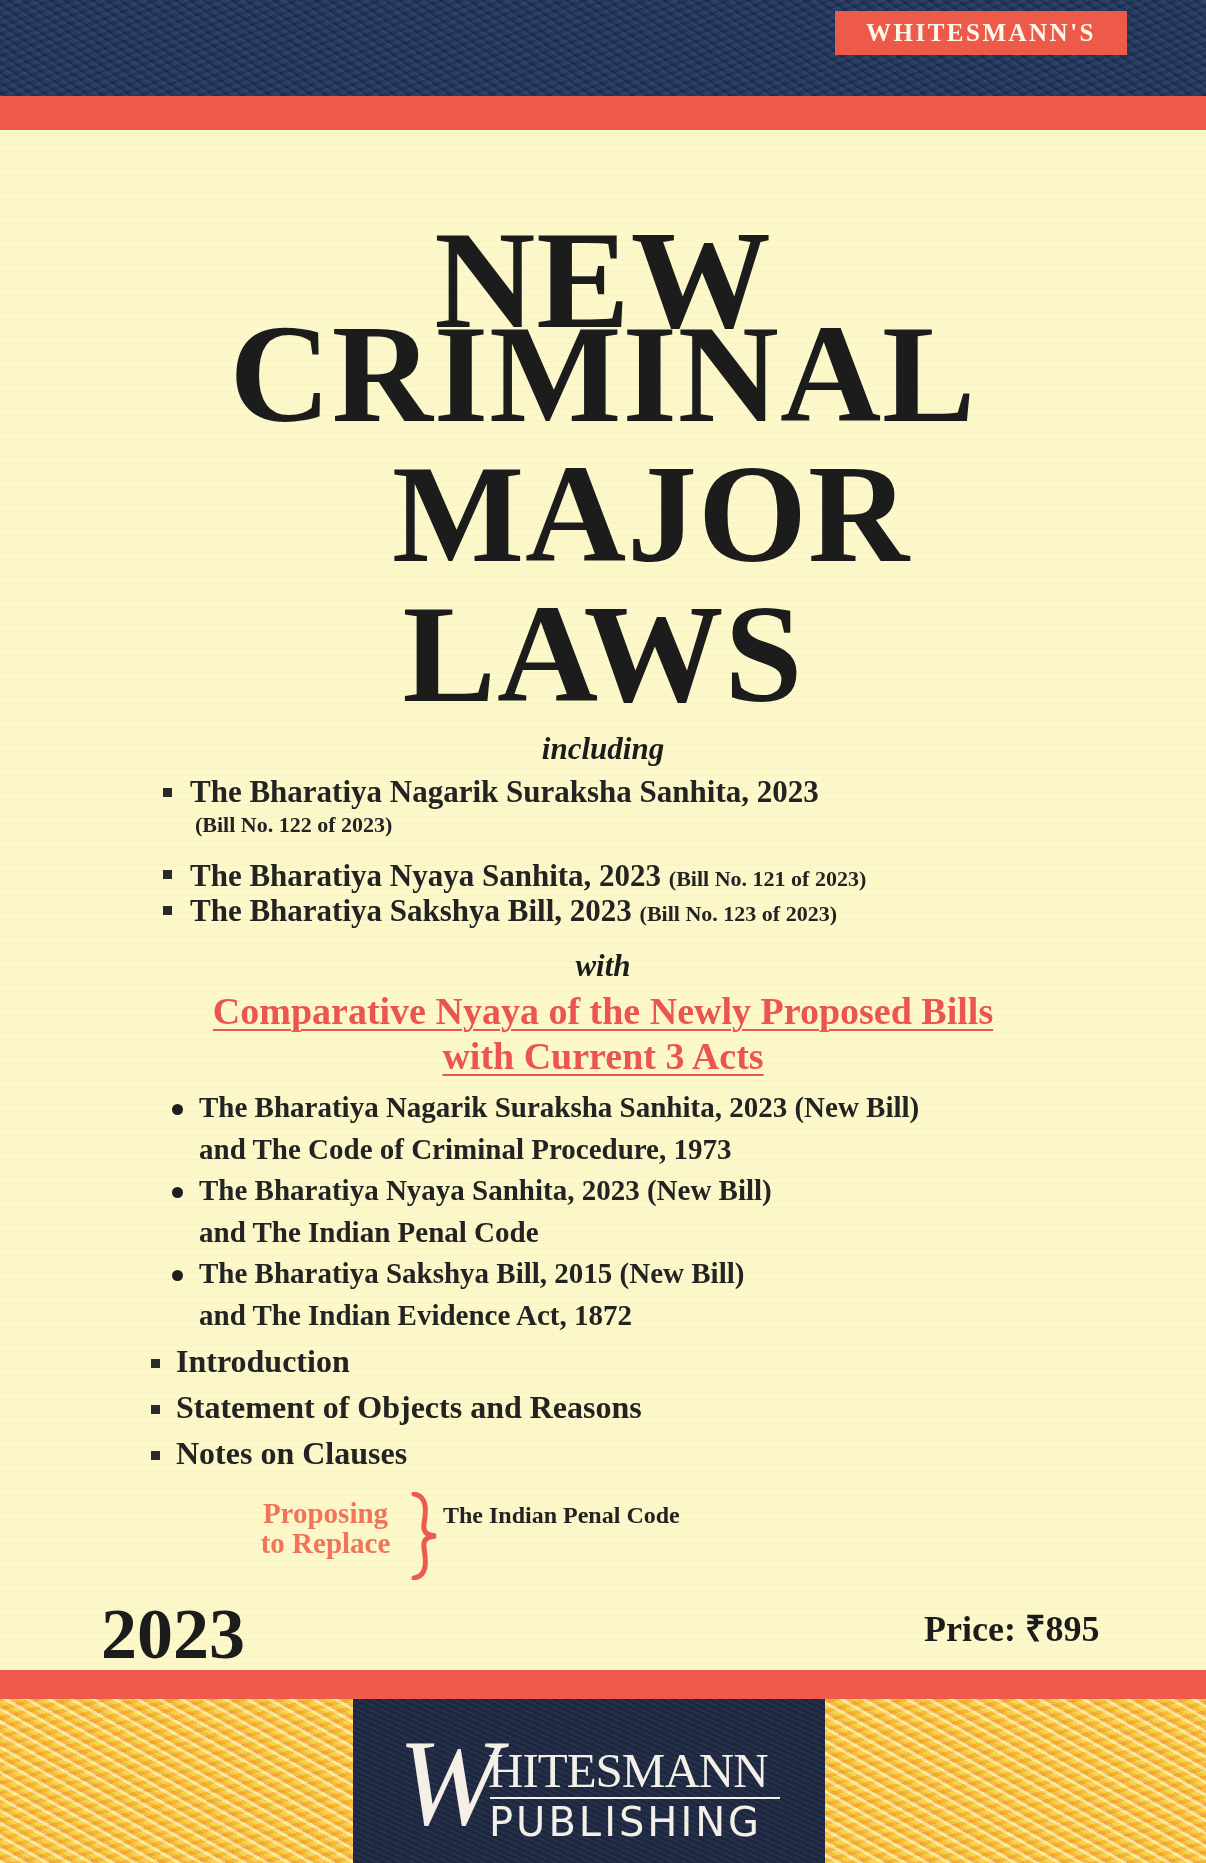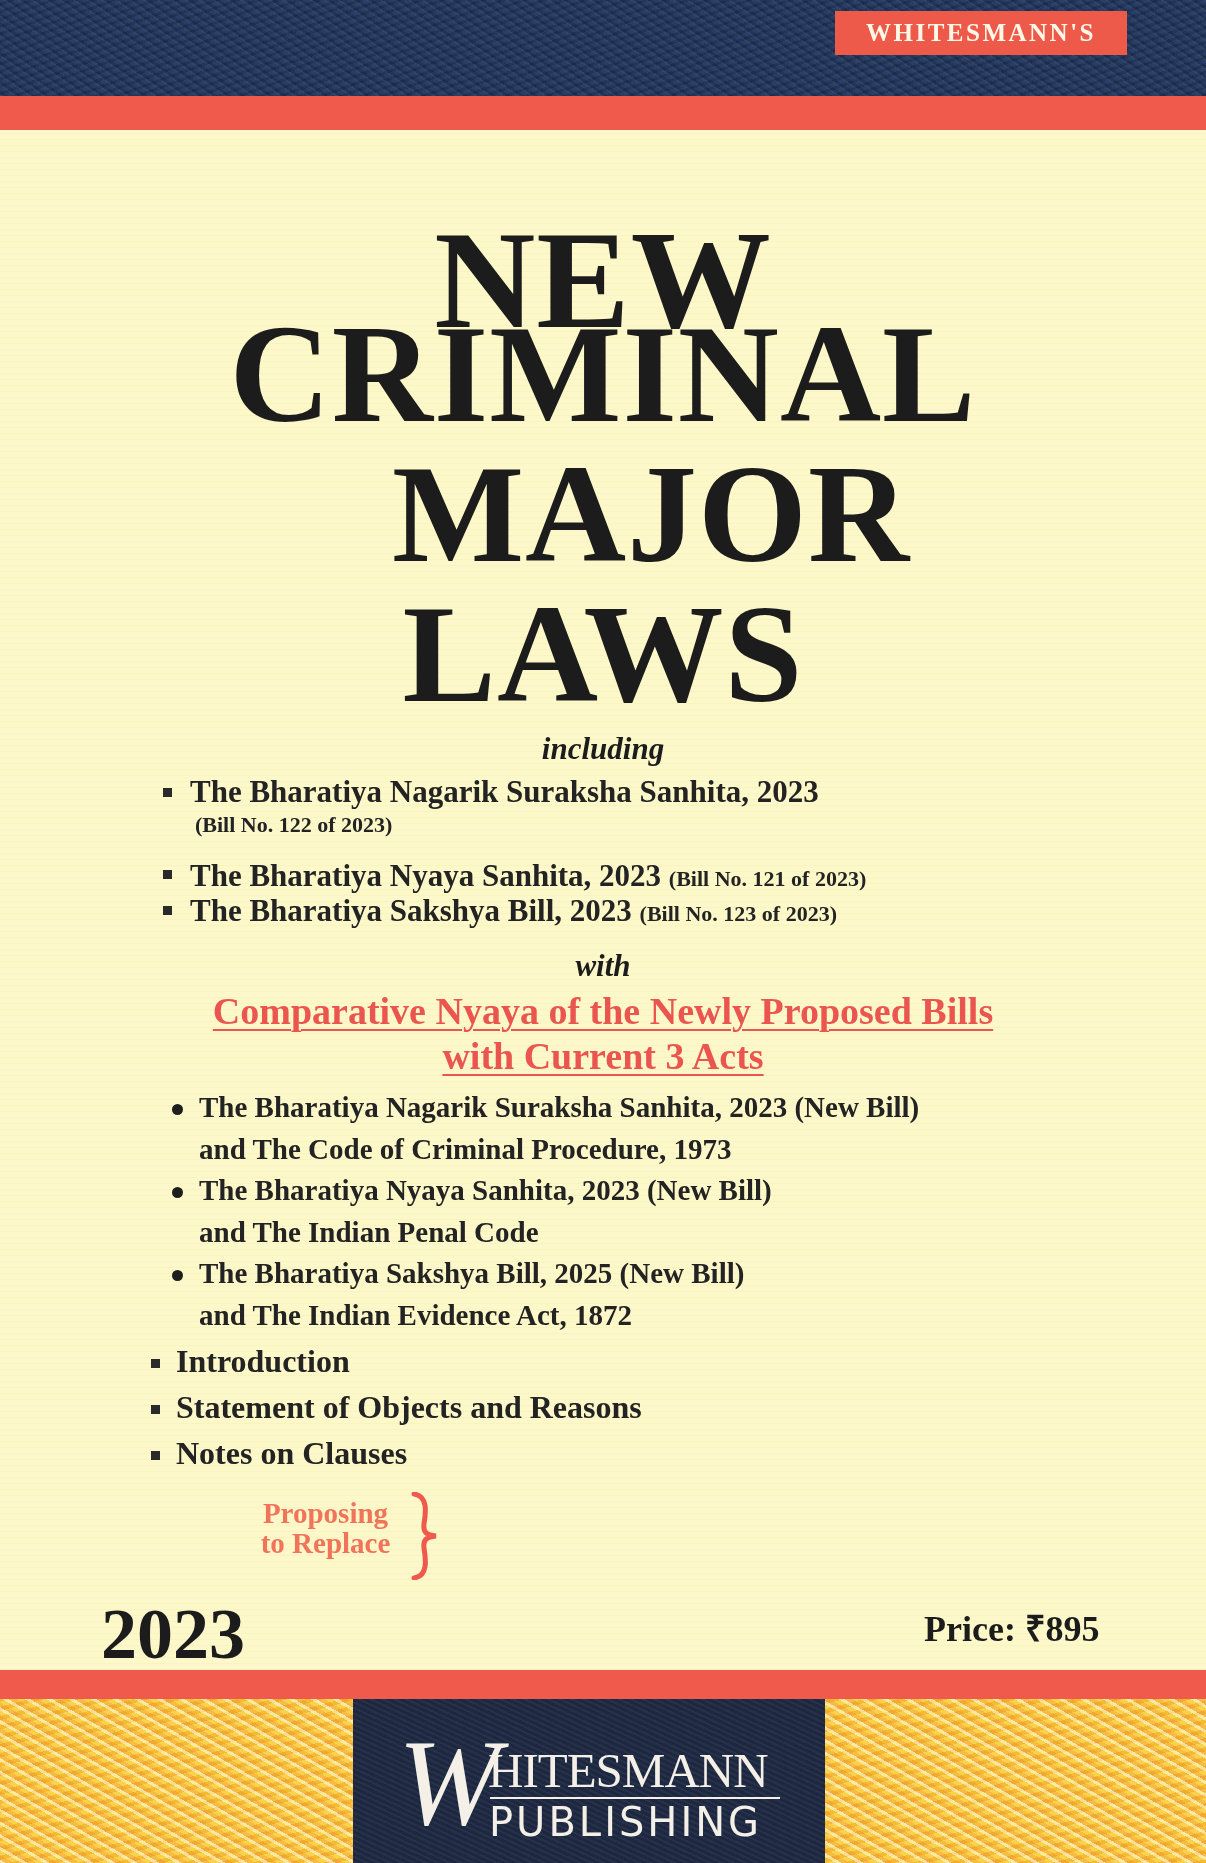--- a/index.html
+++ b/index.html
@@ -143,38 +143,39 @@
 
 <span class="abs dot-bullet" style="left:172px; top:1104px;"></span>
 <div class="abs cmp-item" style="left:199px; top:1093px;">The Bharatiya Nagarik Suraksha Sanhita, 2023 (New Bill)</div>
 <div class="abs cmp-item" style="left:199px; top:1135px;">and The Code of Criminal Procedure, 1973</div>
 
 <span class="abs dot-bullet" style="left:172px; top:1187px;"></span>
 <div class="abs cmp-item" style="left:199px; top:1176px;">The Bharatiya Nyaya Sanhita, 2023 (New Bill)</div>
 <div class="abs cmp-item" style="left:199px; top:1218px;">and The Indian Penal Code</div>
 
 <span class="abs dot-bullet" style="left:172px; top:1270px;"></span>
-<div class="abs cmp-item" style="left:199px; top:1259px;">The Bharatiya Sakshya Bill, 2025 (New Bill)</div>
+<div class="abs cmp-item" style="left:199px; top:1259px;">The Bharatiya Sakshya Bill, 2015 (New Bill)</div>
 <div class="abs cmp-item" style="left:199px; top:1301px;">and The Indian Evidence Act, 1872</div>
 
 <span class="abs sq-bullet" style="left:151px; top:1359px;"></span>
 <div class="abs extra-item" style="left:176px; top:1345px;">Introduction</div>
 <span class="abs sq-bullet" style="left:151px; top:1405px;"></span>
 <div class="abs extra-item" style="left:176px; top:1391px;">Statement of Objects and Reasons</div>
 <span class="abs sq-bullet" style="left:151px; top:1451px;"></span>
 <div class="abs extra-item" style="left:176px; top:1437px;">Notes on Clauses</div>
 
 <div class="abs proposing" style="left:248px; top:1498px; width:155px;">
   <div>Proposing</div>
   <div>to Replace</div>
 </div>
 <svg class="abs" style="left:408px; top:1492px;" width="32" height="88" viewBox="0 0 32 88">
   <path d="M6 2 C 20 4, 18 20, 16 32 C 15 40, 18 43, 28 44 C 18 45, 15 48, 16 56 C 18 68, 20 84, 6 86" fill="none" stroke="#ee5a4e" stroke-width="5" stroke-linecap="round"></path>
 </svg>
 <div class="abs replace-list" style="left:443px; top:1500px;">
+  <div>The Indian Penal Code</div>
 </div>
 
 <div class="abs year" style="left:101px; top:1598px;">2023</div>
 <div class="abs price" style="left:924px; top:1611px;">Price: ₹895</div>
 
 <div class="abs red-band bottom"></div>
 
 <div class="abs gold-band"></div>
 <div class="abs logo-box"></div>
 <div class="abs logo-w">W</div>

